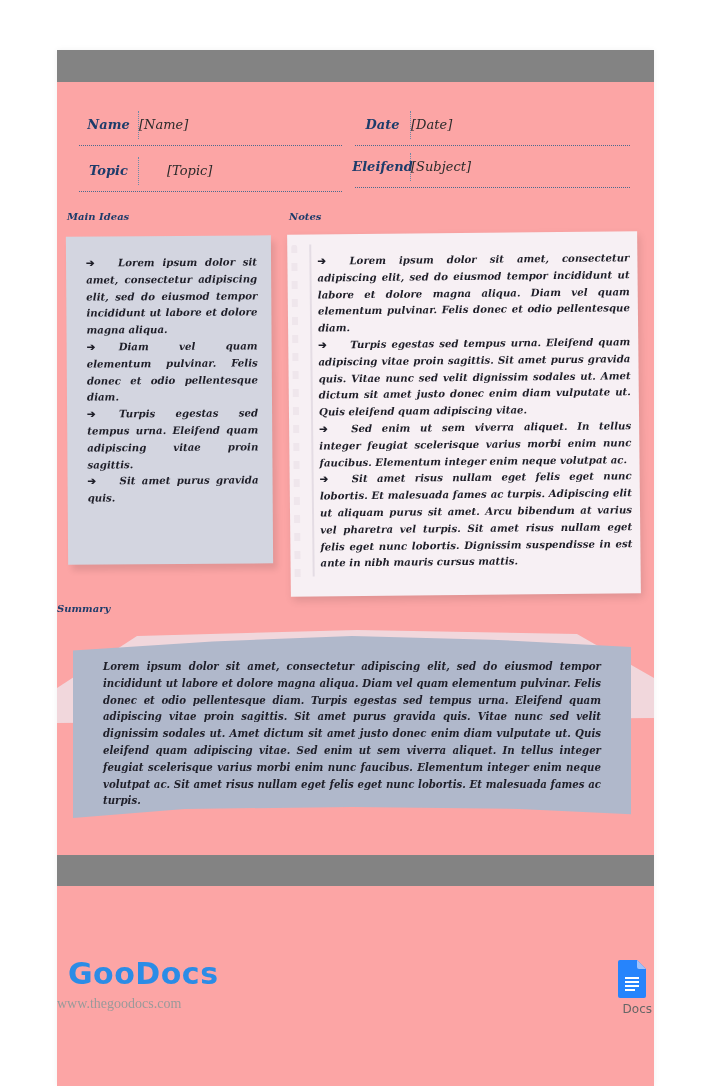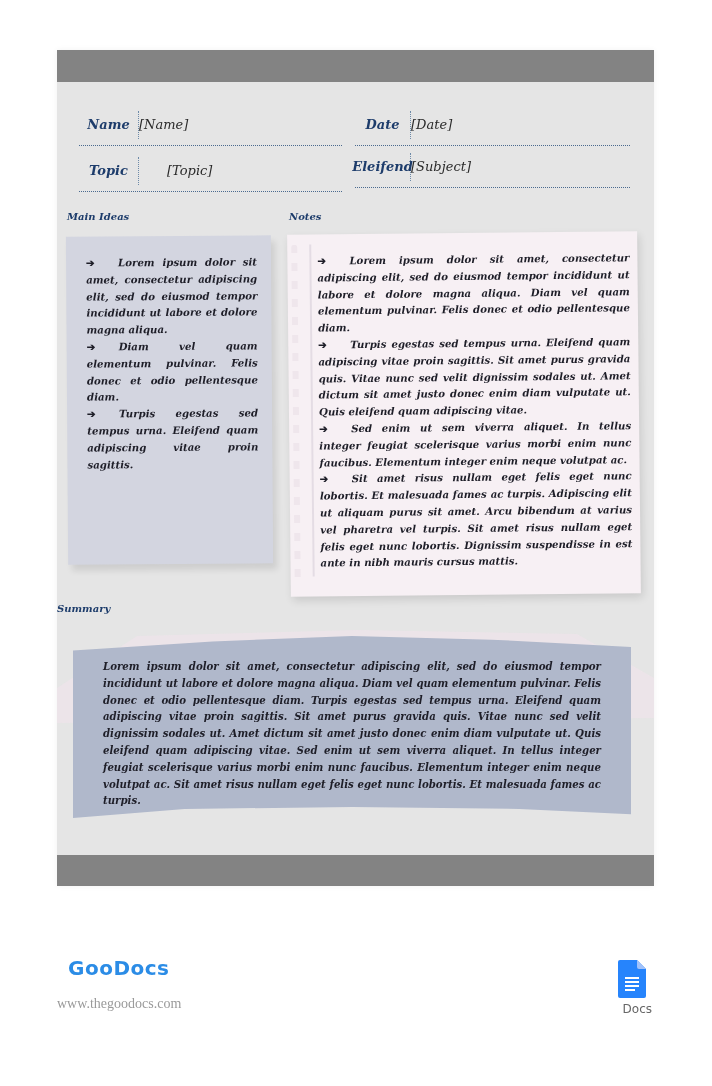--- a/index.html
+++ b/index.html
@@ -1,21 +1,21 @@
 <!DOCTYPE html>
 <html><head>
   <meta charset="utf-8">
   <style>
     * { box-sizing: border-box; margin: 0; padding: 0; }
     html, body { width: 712px; height: 1086px; background: #ffffff; overflow: hidden; }
     body { position: relative; font-family: "DejaVu Serif", serif; }
 
     .page {
-      position: absolute; left: 57px; top: 50px; width: 597px; height: 836px;
-      background: #e5e5e5;
+      position: absolute; left: 57px; top: 50px; width: 597px; height: 1036px;
+      background: #fca5a5;
       box-shadow: 0 0 6px rgba(0,0,0,0.06);
     }
     .bar-top, .bar-bottom {
       position: absolute; left: 0; width: 597px; background: #838383;
     }
     .bar-top { top: 0; height: 32px; }
     .bar-bottom { top: 805px; height: 31px; }
 
     .field {
       position: absolute; height: 42px; border-bottom: 1px dotted #4a6a8f;
@@ -70,21 +70,21 @@
     }
     .summary-card {
       position: absolute; left: 16px; top: 586px; width: 558px; height: 182px;
       background: #b0b8cb;
       clip-path: polygon(0% 8%, 25% 3%, 50% 0%, 75% 2%, 100% 6%, 100% 98%, 80% 95%, 50% 94%, 20% 95%, 0% 100%);
       padding: 22px 30px 10px 30px;
     }
 
     .logo {
       position: absolute; left: 68px; top: 956px;
-      font-family: "DejaVu Sans", sans-serif; font-weight: bold; font-size: 20px;
+      font-family: "DejaVu Sans", sans-serif; font-weight: bold; font-size: 30px;
       color: #2b8ce6; letter-spacing: 0.5px;
     }
     .logo-url {
       position: absolute; left: 57px; top: 996px;
       font-family: Liberation Serif, serif; font-size: 14px; color: #9a9a9a;
     }
     .docs-icon {
       position: absolute; left: 618px; top: 960px; width: 28px; height: 38px;
     }
     .docs-label {
@@ -116,20 +116,21 @@
   </div>
 
   <div class="section-title" style="left:10px; top:161px; width:205px;">Main Ideas</div>
   <div class="section-title" style="left:232px; top:161px; width:350px;">Notes</div>
 
   <div class="main-ideas-card">
     <div class="body-text">
       <span class="bullet"><span class="arrow">➔</span><span>Lorem ipsum dolor sit amet, consectetur adipiscing elit, sed do eiusmod tempor incididunt ut labore et dolore magna aliqua.</span></span>
       <span class="bullet"><span class="arrow">➔</span><span>Diam vel quam elementum pulvinar. Felis donec et odio pellentesque diam.</span></span>
       <span class="bullet"><span class="arrow">➔</span><span>Turpis egestas sed tempus urna. Eleifend quam adipiscing vitae proin sagittis.</span></span>
+      <span class="bullet"><span class="arrow">➔</span><span>Sit amet purus gravida quis.</span></span>
     </div>
   </div>
 
   <div class="notes-card">
     <div class="holes"></div>
     <div class="margin-line"></div>
     <div class="body-text">
       <span class="bullet"><span class="arrow">➔</span><span>Lorem ipsum dolor sit amet, consectetur adipiscing elit, sed do eiusmod tempor incididunt ut labore et dolore magna aliqua. Diam vel quam elementum pulvinar. Felis donec et odio pellentesque diam.</span></span>
       <span class="bullet"><span class="arrow">➔</span><span>Turpis egestas sed tempus urna. Eleifend quam adipiscing vitae proin sagittis. Sit amet purus gravida quis. Vitae nunc sed velit dignissim sodales ut. Amet dictum sit amet justo donec enim diam vulputate ut. Quis eleifend quam adipiscing vitae.</span></span>
       <span class="bullet"><span class="arrow">➔</span><span>Sed enim ut sem viverra aliquet. In tellus integer feugiat scelerisque varius morbi enim nunc faucibus. Elementum integer enim neque volutpat ac.</span></span>

